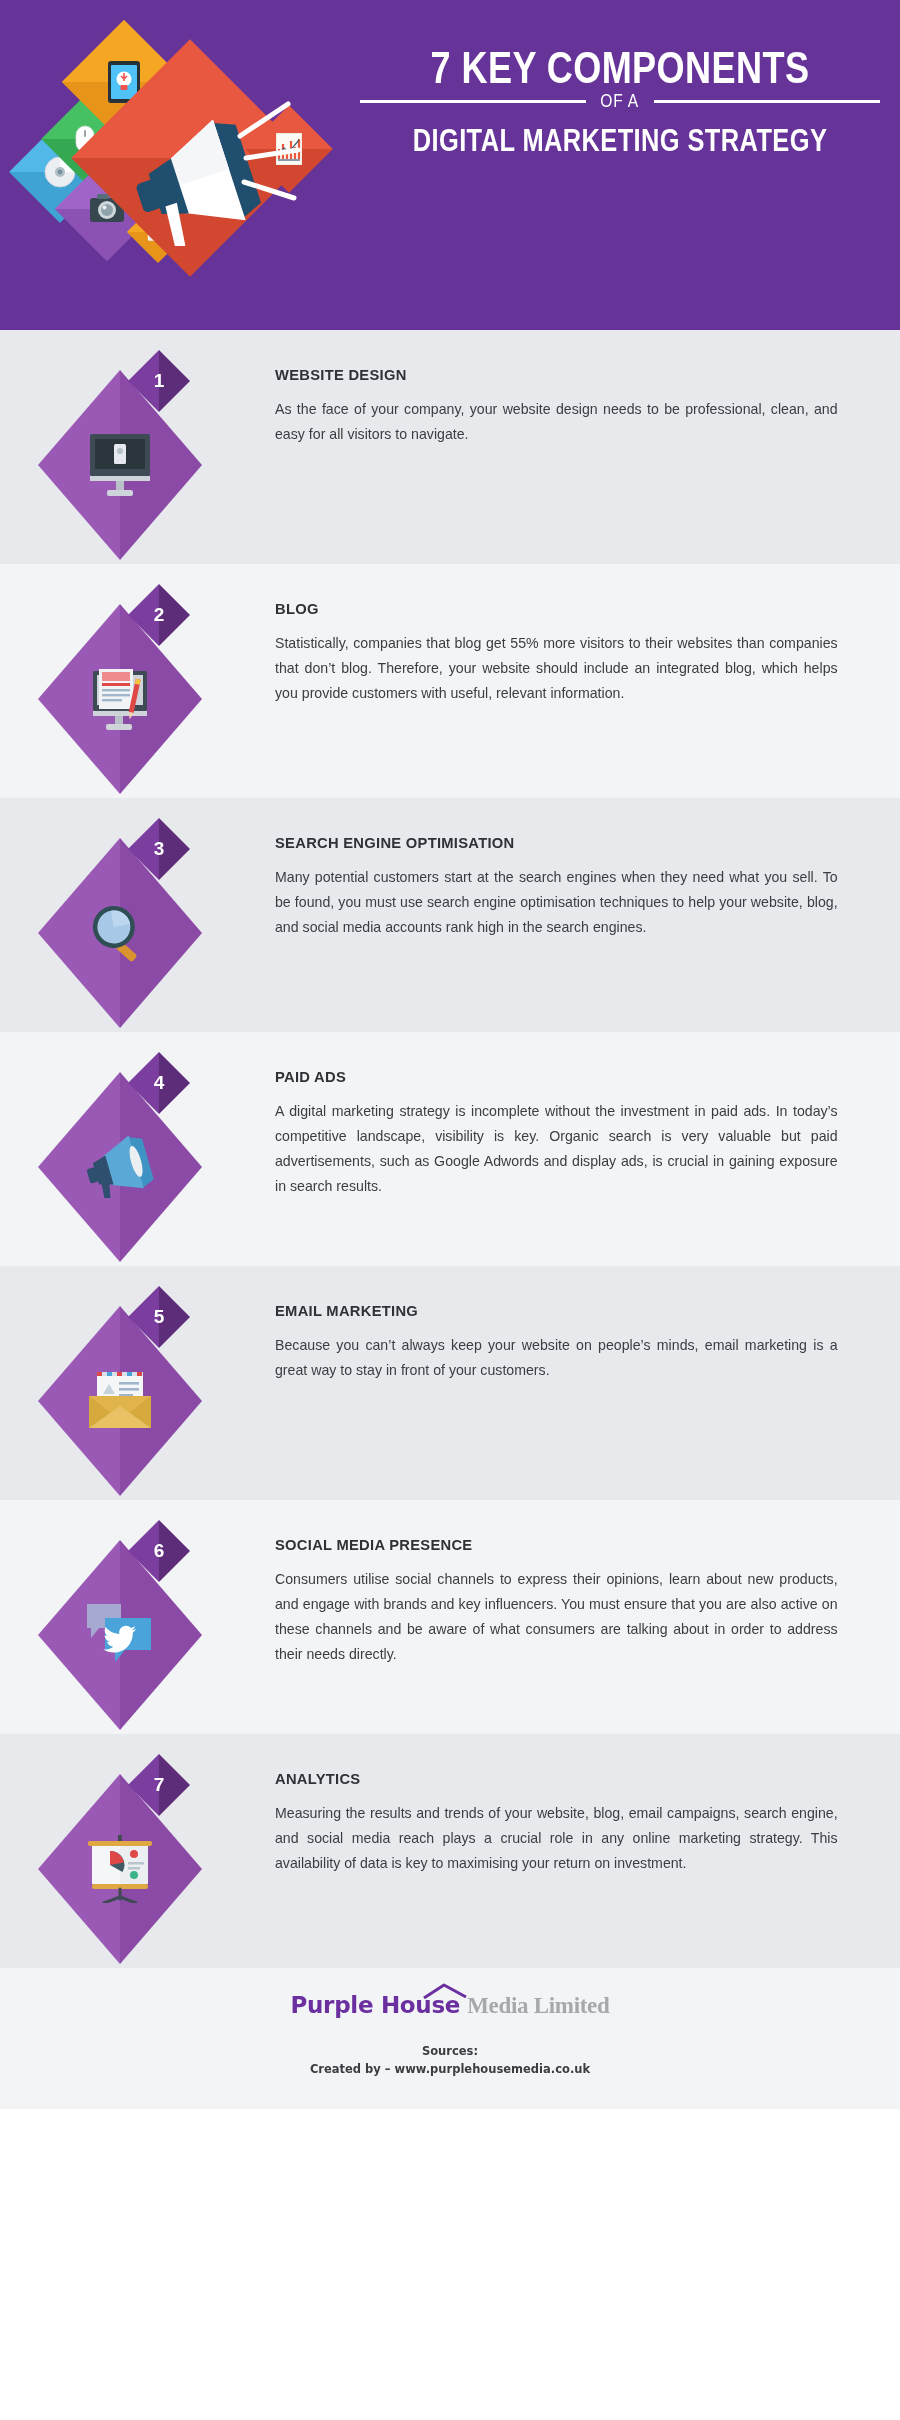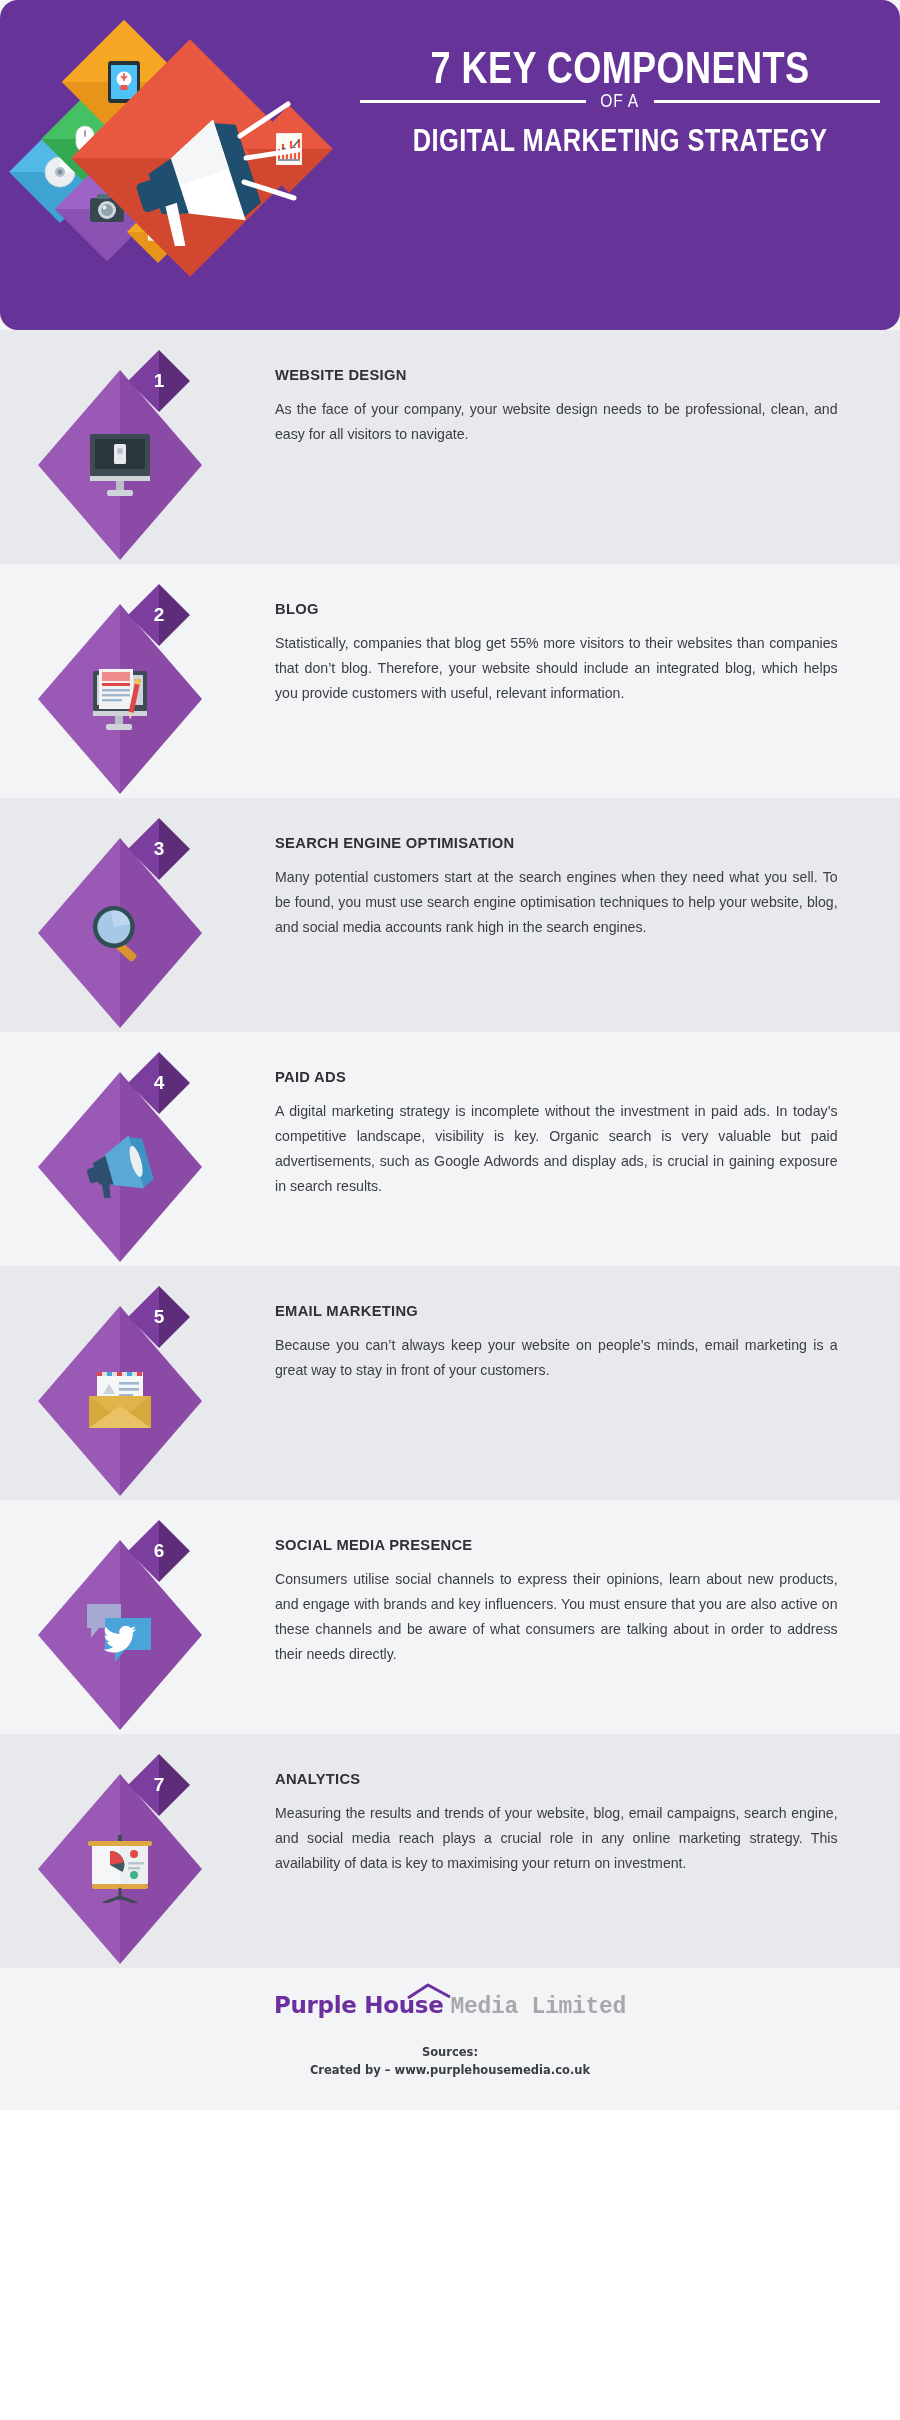--- a/index.html
+++ b/index.html
@@ -17,21 +17,20 @@
     background: #f4f5f7;
   }
 
   
   .header {
     position: relative;
     width: 900px;
     height: 330px;
     background: #663399;
     overflow: hidden;
-    border-radius: 18px;
   }
 
   .header-art {
     position: absolute;
     left: 28px;
     top: 24px;
     width: 300px;
     height: 290px;
   }
 
@@ -243,21 +242,21 @@
     font-size: 23px;
     font-weight: bold;
     color: #6b2fa0;
     font-family: "DejaVu Sans", sans-serif;
     letter-spacing: -0.3px;
   }
   .logo-grey {
     font-size: 23px;
     font-weight: bold;
     color: #a6a8ab;
-    font-family: Liberation Mono, monospace;
+    font-family: Liberation Serif, serif;
     letter-spacing: -0.3px;
     margin-left: 7px;
   }
   .roof {
     position: absolute;
     left: 132px;
     top: -9px;
   }
   .foot-line {
     font-size: 11.5px;

